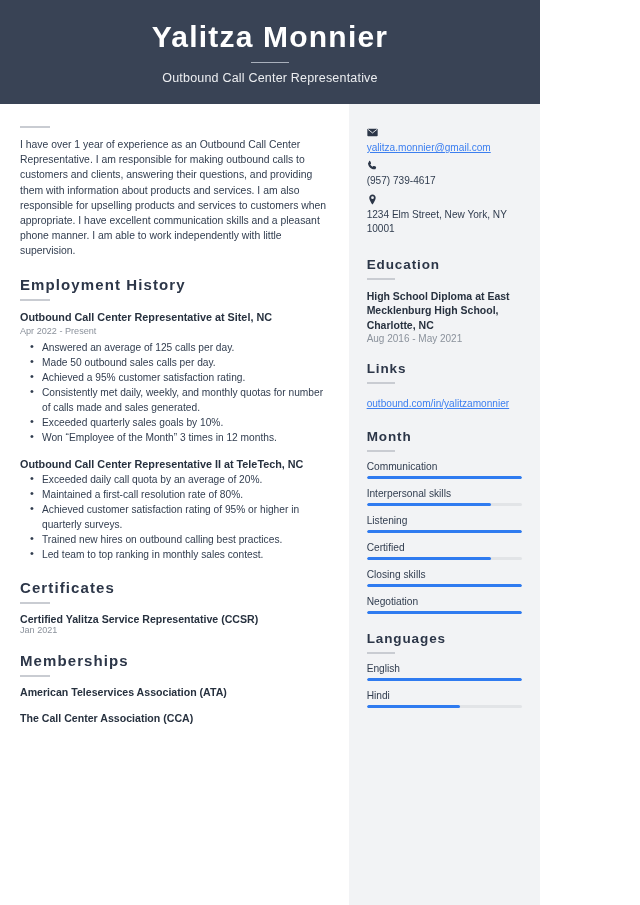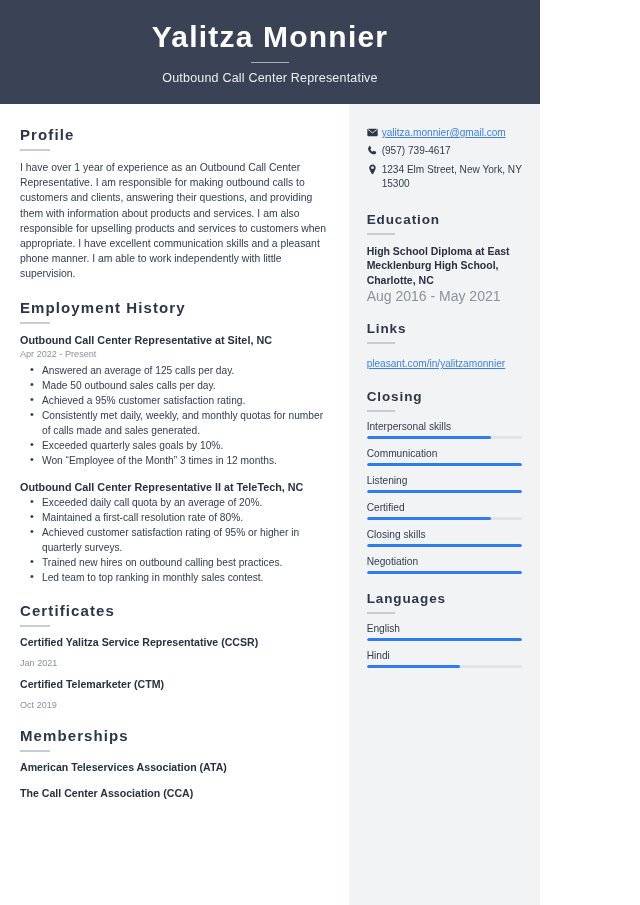--- a/index.html
+++ b/index.html
@@ -63,45 +63,45 @@
     position: relative; padding-left: 22px; margin-bottom: 0px;
   }
   ul.bullets li::before {
     content: "\2022"; position: absolute; left: 10px; top: -1px;
     font-size: 11px; color: #313d4f;
   }
 
   
   .cert { margin-bottom: 10px; }
   .cert-title { font-size: 10.6px; font-weight: 700; color: #27313f; }
-  .cert-date { font-size: 9.1px; color: #8b929c; margin-top: 10px; }
+  .cert-date { font-size: 9.1px; color: #8b929c; margin-top: 0; }
   .member { font-size: 10.6px; font-weight: 700; color: #27313f; margin-bottom: 14px; }
 
   
   .contact { margin-bottom: 20px; }
   .contact-row {
     display: flex; align-items: flex-start;
-    font-size: 10.1px; line-height: 14.4px; color: #313d4f; margin-bottom: 4px;
+    font-size: 10.1px; line-height: 14.4px; color: #313d4f; margin-bottom: 4px; flex-direction: column;
   }
   .contact-row .ic {
     width: 15px; flex: 0 0 15px; color: #2c3648;
     display: flex; align-items: flex-start; justify-content: flex-start;
     padding-top: 1px;
   }
   .contact-row .ic svg { display:block; }
   .link {
     color: #3c7ff0; text-decoration: underline; word-break: break-all;
     font-size: 10.1px; line-height: 14.4px;
   }
 
   
   .edu-title {
     font-size: 10.5px; font-weight: 700; color: #27313f; line-height: 14.6px;
   }
-  .edu-date { font-size: 14px; color: #8b929c; margin: 1px 0 3px 0; }
+  .edu-date { font-size: 10px; color: #8b929c; margin: 1px 0 3px 0; }
   .edu-desc { font-size: 10.1px; line-height: 14.6px; color: #313d4f; }
 
   
   .skill { margin-bottom: 9px; }
   .skill-name { font-size: 10.2px; color: #313d4f; margin-bottom: 4px; }
   .bar { height: 3px; width: 100%; background: #e2e4e7; border-radius: 2px; overflow: hidden; }
   .bar > span { display: block; height: 100%; background: #2f7bf0; border-radius: 2px; }
 </style>
 </head>
 <body>
@@ -112,21 +112,20 @@
     <div class="name">Yalitza Monnier</div>
     <div class="rule"></div>
     <div class="subtitle">Outbound Call Center Representative</div>
   </div>
 
   <div class="body">
 
     <div class="main">
 
       <div class="block">
-        <h2 class="sec">Profile</h2>
         <div class="underline"></div>
         <div class="para">I have over 1 year of experience as an Outbound Call Center Representative. I am responsible for making outbound calls to customers and clients, answering their questions, and providing them with information about products and services. I am also responsible for upselling products and services to customers when appropriate. I have excellent communication skills and a pleasant phone manner. I am able to work independently with little supervision.</div>
       </div>
 
       <div class="block">
         <h2 class="sec">Employment History</h2>
         <div class="underline"></div>
 
         <div class="job">
           <div class="job-title">Outbound Call Center Representative at Sitel, NC</div>
@@ -153,24 +152,20 @@
         </div>
       </div>
 
       <div class="block">
         <h2 class="sec">Certificates</h2>
         <div class="underline"></div>
         <div class="cert">
           <div class="cert-title">Certified Yalitza Service Representative (CCSR)</div>
           <div class="cert-date">Jan 2021</div>
         </div>
-        <div class="cert">
-          <div class="cert-title">Certified Telemarketer (CTM)</div>
-          <div class="cert-date">Oct 2019</div>
-        </div>
       </div>
 
       <div class="block">
         <h2 class="sec">Memberships</h2>
         <div class="underline"></div>
         <div class="member">American Teleservices Association (ATA)</div>
         <div class="member">The Call Center Association (CCA)</div>
       </div>
 
     </div>
@@ -194,51 +189,51 @@
             </svg>
           </span>
           <span>(957) 739-4617</span>
         </div>
         <div class="contact-row">
           <span class="ic">
             <svg width="11" height="11" viewBox="0 0 16 16" fill="#2c3648">
               <path d="M8 .8C5.4.8 3.3 2.9 3.3 5.5c0 3.4 4 9.2 4.2 9.4.2.3.7.3.9 0 .2-.2 4.2-6 4.2-9.4C12.7 2.9 10.6.8 8 .8zm0 6.6a2 2 0 1 1 0-4 2 2 0 0 1 0 4z"></path>
             </svg>
           </span>
-          <span>1234 Elm Street, New York, NY 15300</span>
+          <span>1234 Elm Street, New York, NY 10001</span>
         </div>
       </div>
 
       <div class="block">
         <h2 class="sec small">Education</h2>
         <div class="underline"></div>
         <div class="edu-title">High School Diploma at East Mecklenburg High School, Charlotte, NC</div>
         <div class="edu-date">Aug 2016 - May 2021</div>
       </div>
 
       <div class="block">
         <h2 class="sec small">Links</h2>
         <div class="underline"></div>
-        <a class="link">pleasant.com/in/yalitzamonnier</a>
-      </div>
-
-      <div class="block">
-        <h2 class="sec small">Closing</h2>
-        <div class="underline"></div>
-
+        <a class="link">outbound.com/in/yalitzamonnier</a>
+      </div>
+
+      <div class="block">
+        <h2 class="sec small">Month</h2>
+        <div class="underline"></div>
+
+        <div class="skill">
+          <div class="skill-name">Communication</div>
+          <div class="bar">
+              <span style="width: 100%;"></span>
+            </div>
+        </div>
         <div class="skill">
           <div class="skill-name">Interpersonal skills</div>
           <div class="bar">
               <span style="width: 80%;"></span>
-            </div>
-        </div>
-        <div class="skill">
-          <div class="skill-name">Communication</div>
-          <div class="bar">
-              <span style="width: 100%;"></span>
             </div>
         </div>
         <div class="skill">
           <div class="skill-name">Listening</div>
           <div class="bar">
               <span style="width: 100%;"></span>
             </div>
         </div>
         <div class="skill">
           <div class="skill-name">Certified</div>

